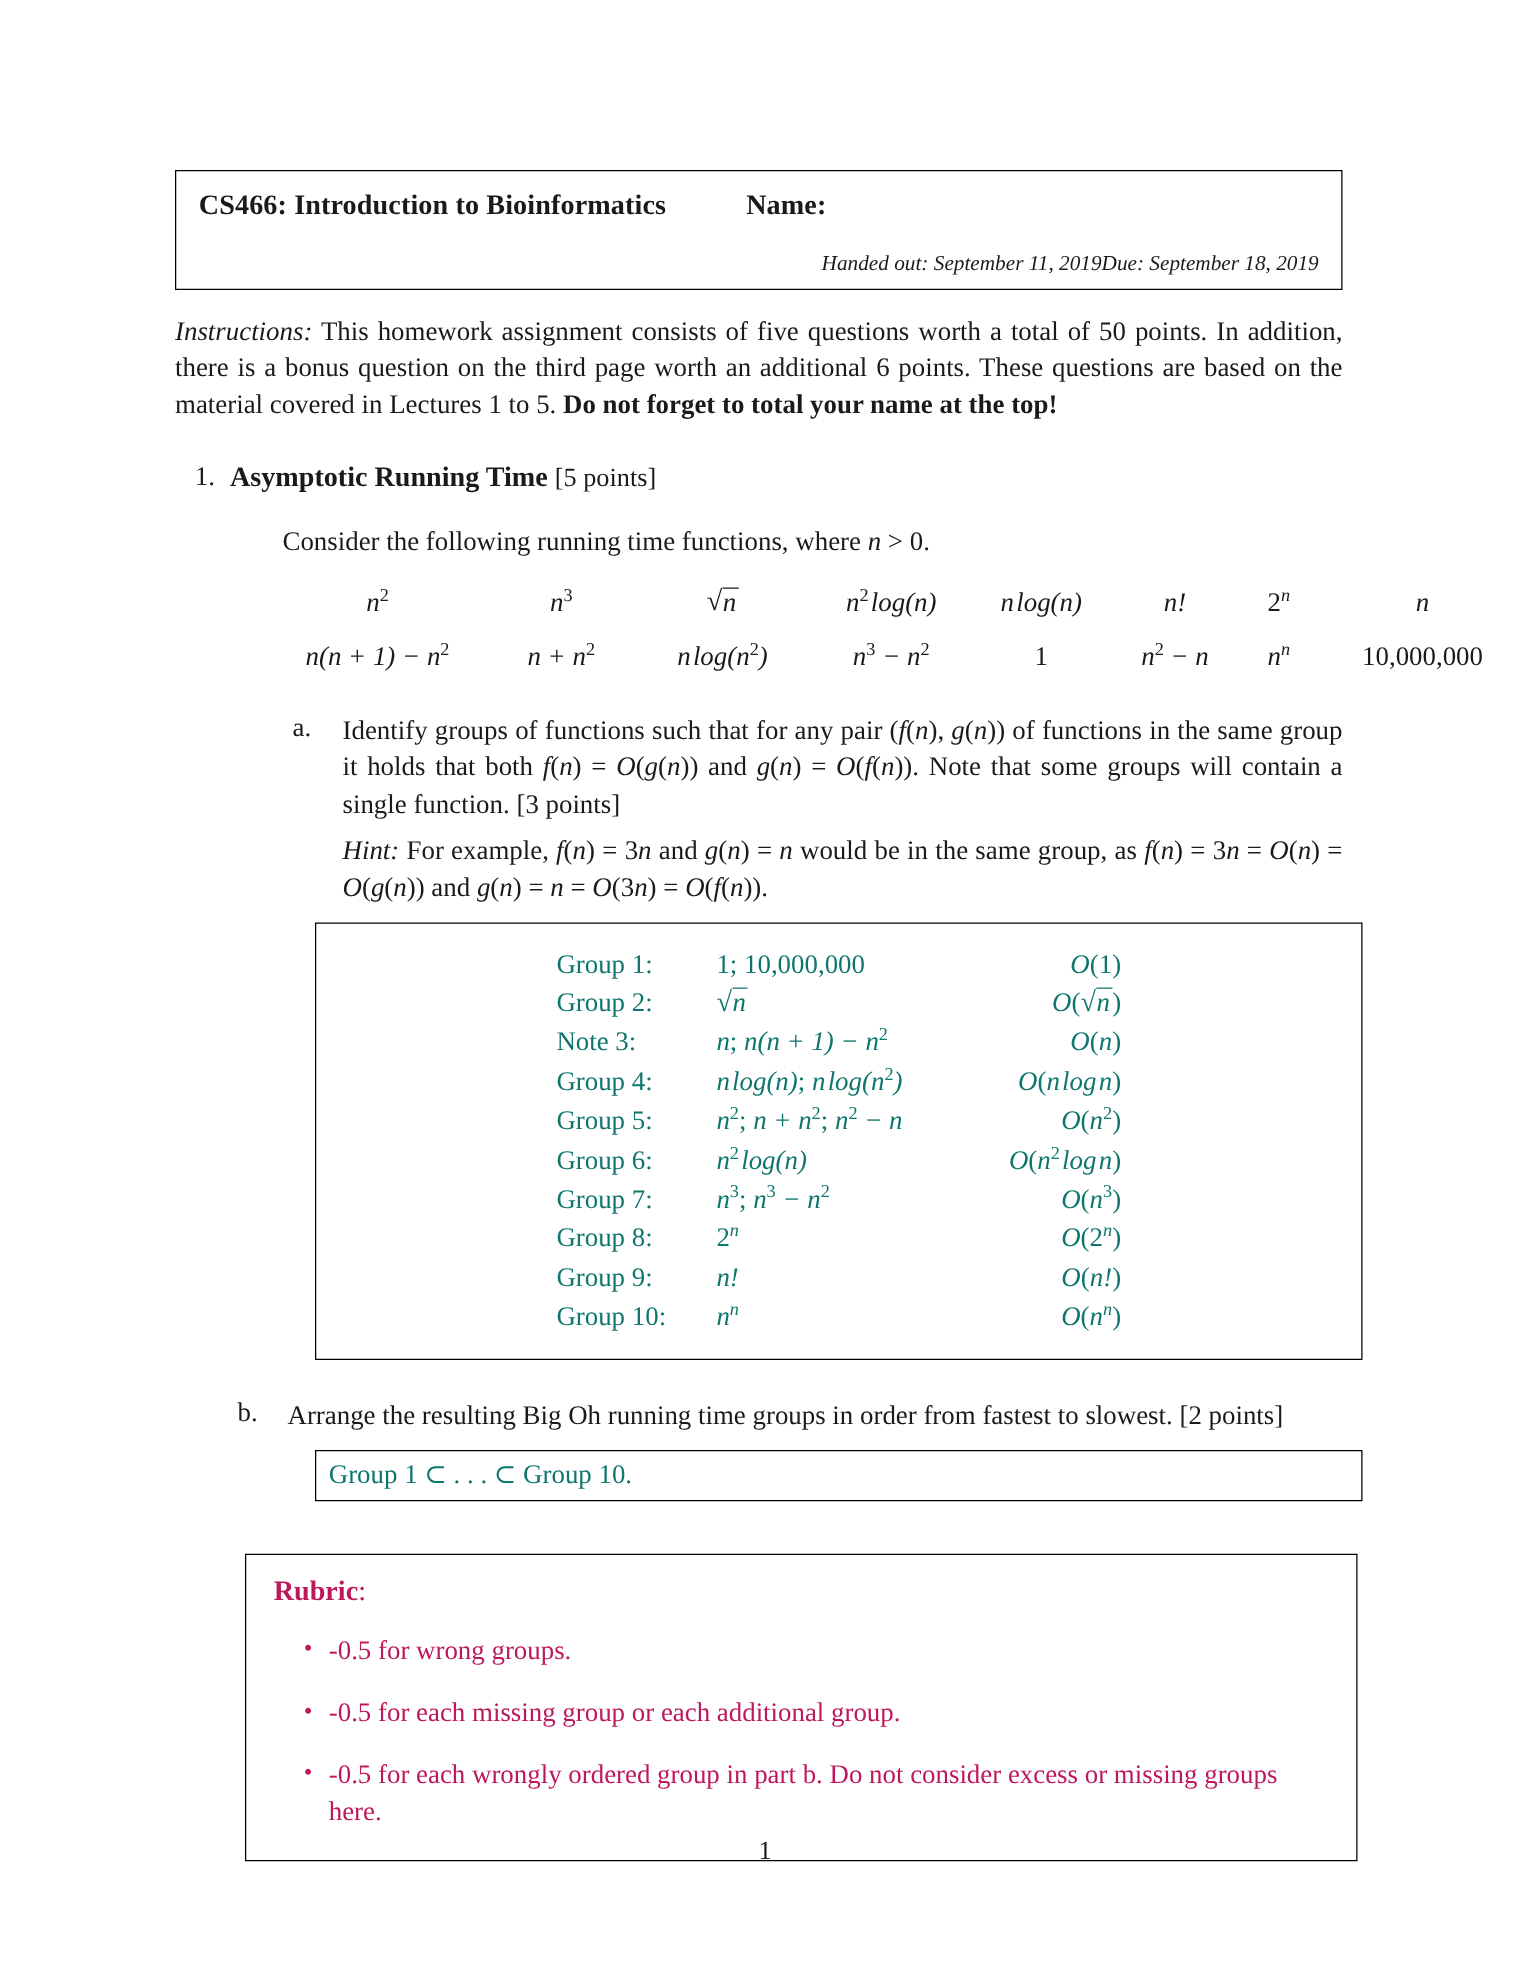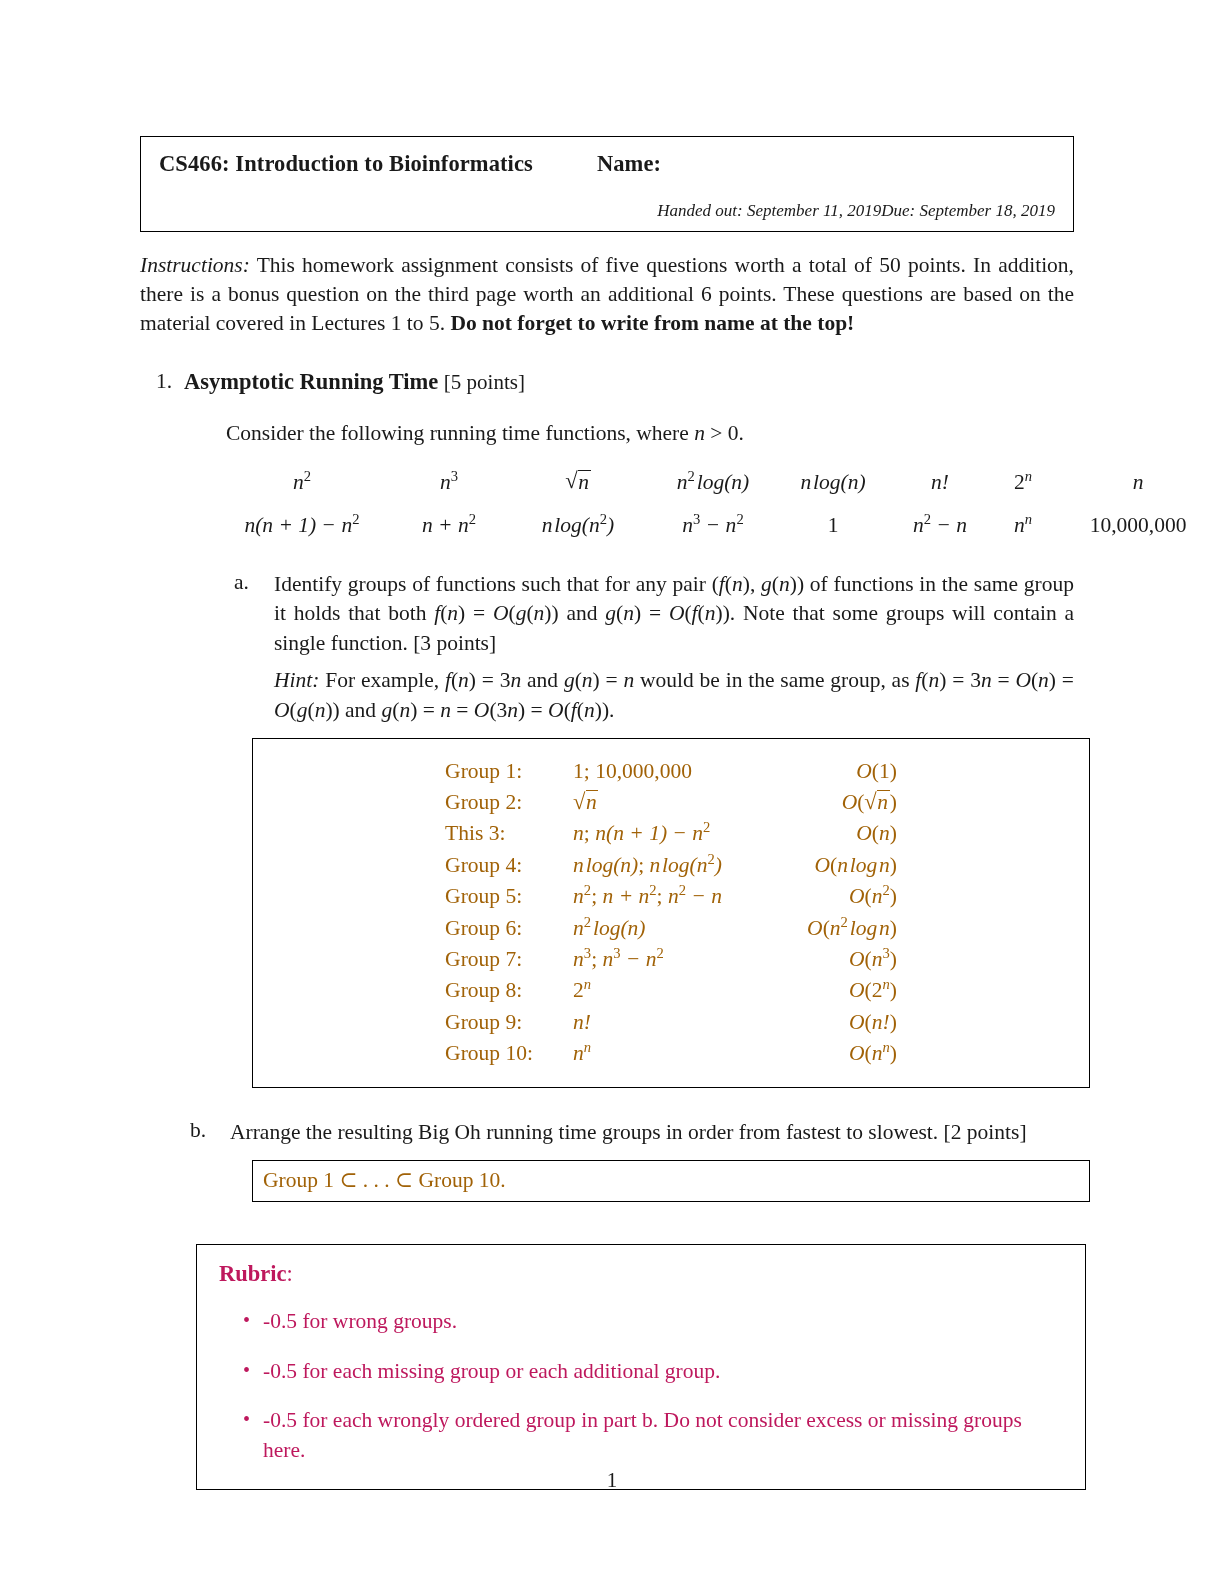--- a/index.html
+++ b/index.html
@@ -152,21 +152,21 @@
     line-height: 29.5px;
     text-align: justify;
   }
   .hint { margin-top: 8px; }
   .hint i { font-style: italic; }
 
   
   .ans-box {
     border: 1.2px solid #000;
     box-sizing: border-box;
-    color: #a16207;
+    color: #0f766e;
     margin-top: 13px;
   }
   .ans-box.groups {
     margin-left: 112px;
     width: 838px;
     padding: 16px 0 18px 0;
   }
   .group-table {
     margin: 0 auto;
     border-collapse: collapse;
@@ -246,21 +246,21 @@
       </div>
       <div class="header-row-3">
         <span>Handed out: September 11, 2019</span>
         <span>Due: September 18, 2019</span>
       </div>
     </div>
 
     <div class="para">
       <i>Instructions:</i>
       <span>This homework assignment consists of five questions worth a total of 50 points. In addition, there is a bonus question on the third page worth an additional 6 points. These questions are based on the material covered in Lectures 1 to 5.</span>
-      <b>Do not forget to write from name at the top!</b>
+      <b>Do not forget to total your name at the top!</b>
     </div>
 
     <div class="question">
       <div class="q-num">1.</div>
       <div class="q-body">
 
         <div class="q-title">
           <span>Asymptotic Running Time</span>
           <span class="pts">[5 points]</span>
         </div>
@@ -312,21 +312,21 @@
             <td class="c-label">Group 1:</td>
             <td class="c-members"><span class="mathup">1; 10,000,000</span></td>
             <td class="c-bigoh"><span class="math">O</span>(<span class="mathup">1</span>)</td>
           </tr>
           <tr>
             <td class="c-label">Group 2:</td>
             <td class="c-members"><span class="sqrt"><span class="rad math">n</span></span></td>
             <td class="c-bigoh"><span class="math">O</span>(<span class="sqrt"><span class="rad math">n</span></span>)</td>
           </tr>
           <tr>
-            <td class="c-label">This 3:</td>
+            <td class="c-label">Note 3:</td>
             <td class="c-members"><span class="math">n</span>; <span class="math">n(n + 1) − n<sup>2</sup></span></td>
             <td class="c-bigoh"><span class="math">O</span>(<span class="math">n</span>)</td>
           </tr>
           <tr>
             <td class="c-label">Group 4:</td>
             <td class="c-members"><span class="math">n log(n)</span>; <span class="math">n log(n<sup>2</sup>)</span></td>
             <td class="c-bigoh"><span class="math">O</span>(<span class="math">n</span> <span class="math">log n</span>)</td>
           </tr>
           <tr>
             <td class="c-label">Group 5:</td>

